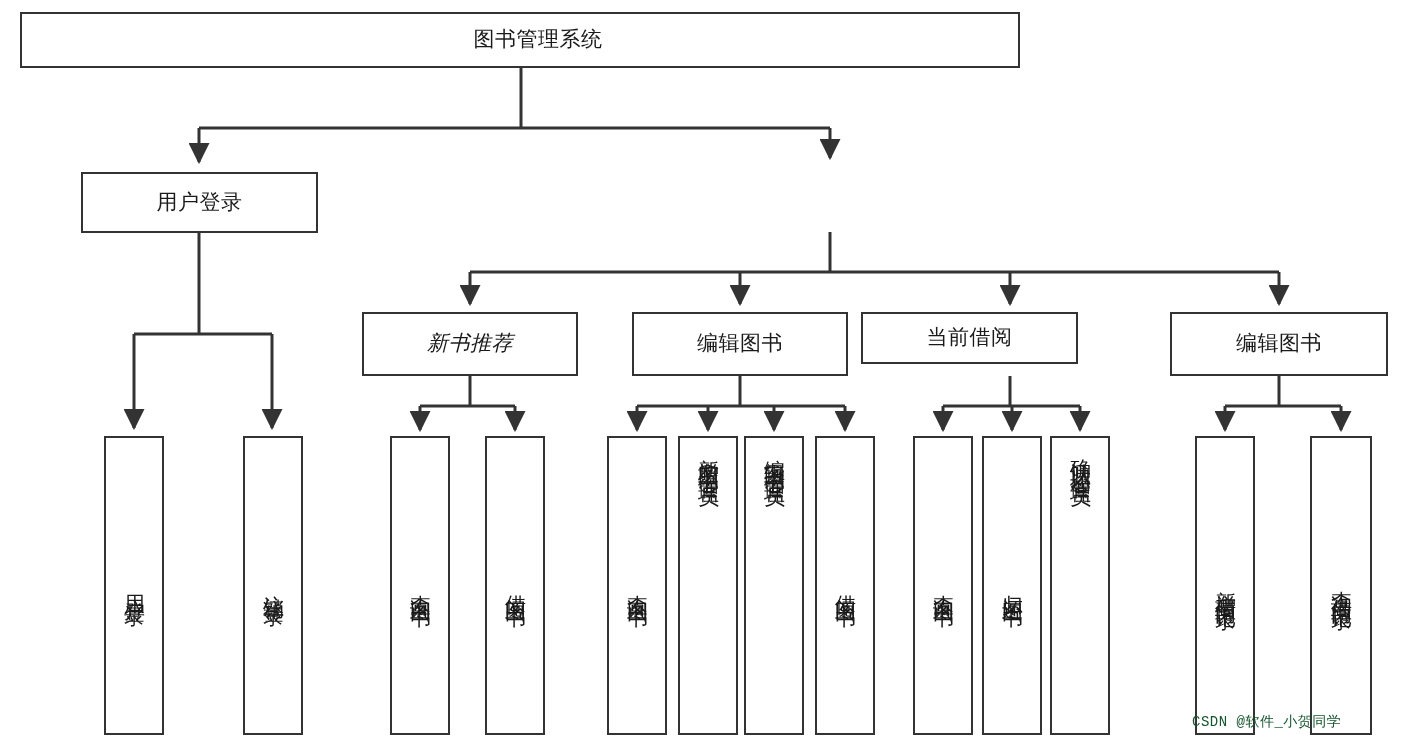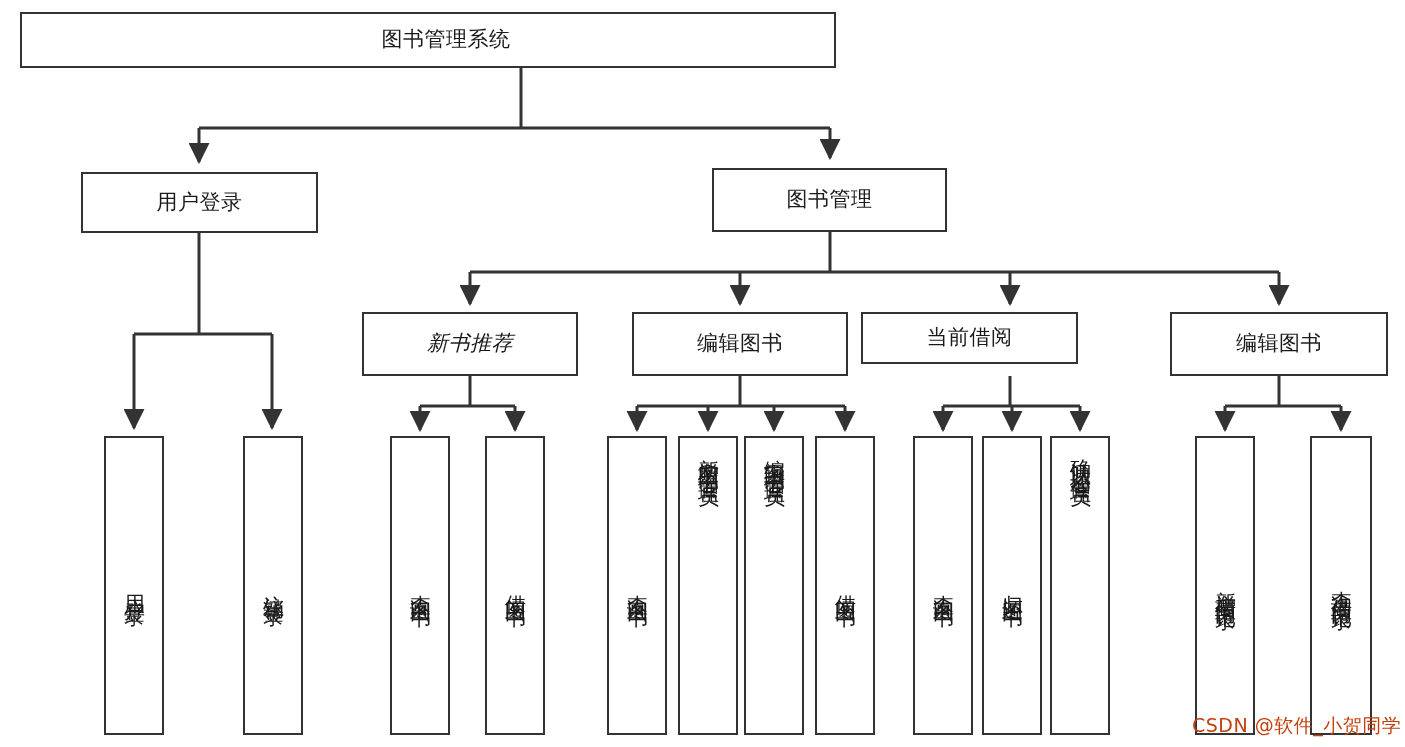--- a/index.html
+++ b/index.html
@@ -52,24 +52,25 @@
     letter-spacing: 4px;
     line-height: 1;
     white-space: nowrap;
   }
   .node-box.vcenter {
     align-items: center;
     padding-top: 0;
   }
   .watermark {
     position: absolute;
-    font-size: 19px;
-    color: #c2410c;
+    font-size: 14px;
+    color: #14532d;
     white-space: nowrap;
     letter-spacing: 0.5px;
+    font-family: Liberation Mono, monospace;
   }
 </style>
 </head>
 <body>
 
 <div id="canvas">
 
   <svg class="diagram" viewBox="0 0 1405 747">
     <defs>
       <marker id="arrow" viewBox="0 0 10 10" refX="9" refY="5" markerWidth="7" markerHeight="7" orient="auto-start-reverse">
@@ -114,29 +115,26 @@
       <path d="M 1080 406 L 1080 430" marker-end="url(#arrow)"></path>
 
       <path d="M 1279 376 L 1279 406"></path>
       <path d="M 1225 406 L 1341 406"></path>
       <path d="M 1225 406 L 1225 430" marker-end="url(#arrow)"></path>
       <path d="M 1341 406 L 1341 430" marker-end="url(#arrow)"></path>
 
     </g>
   </svg>
 
-  <div class="node-box" style="left:20px; top:12px; width:816px; height:56px;padding-left:36px;">
+  <div class="node-box" style="left:20px; top:12px; width:1000px; height:56px;padding-left:36px;">
     <span class="node-label-h">图书管理系统</span>
   </div>
 
   <div class="node-box" style="left:81px; top:172px; width:237px; height:61px;">
     <span class="node-label-h">用户登录</span>
-  </div>
-  <div class="node-box" style="left:712px; top:168px; width:235px; height:64px;">
-    <span class="node-label-h">图书管理</span>
   </div>
 
   <div class="node-box" style="left:362px; top:312px; width:216px; height:64px;font-style:italic;">
     <span class="node-label-h">新书推荐</span>
   </div>
   <div class="node-box" style="left:632px; top:312px; width:216px; height:64px;">
     <span class="node-label-h">编辑图书</span>
   </div>
   <div class="node-box" style="left:861px; top:312px; width:217px; height:52px;">
     <span class="node-label-h">当前借阅</span>

